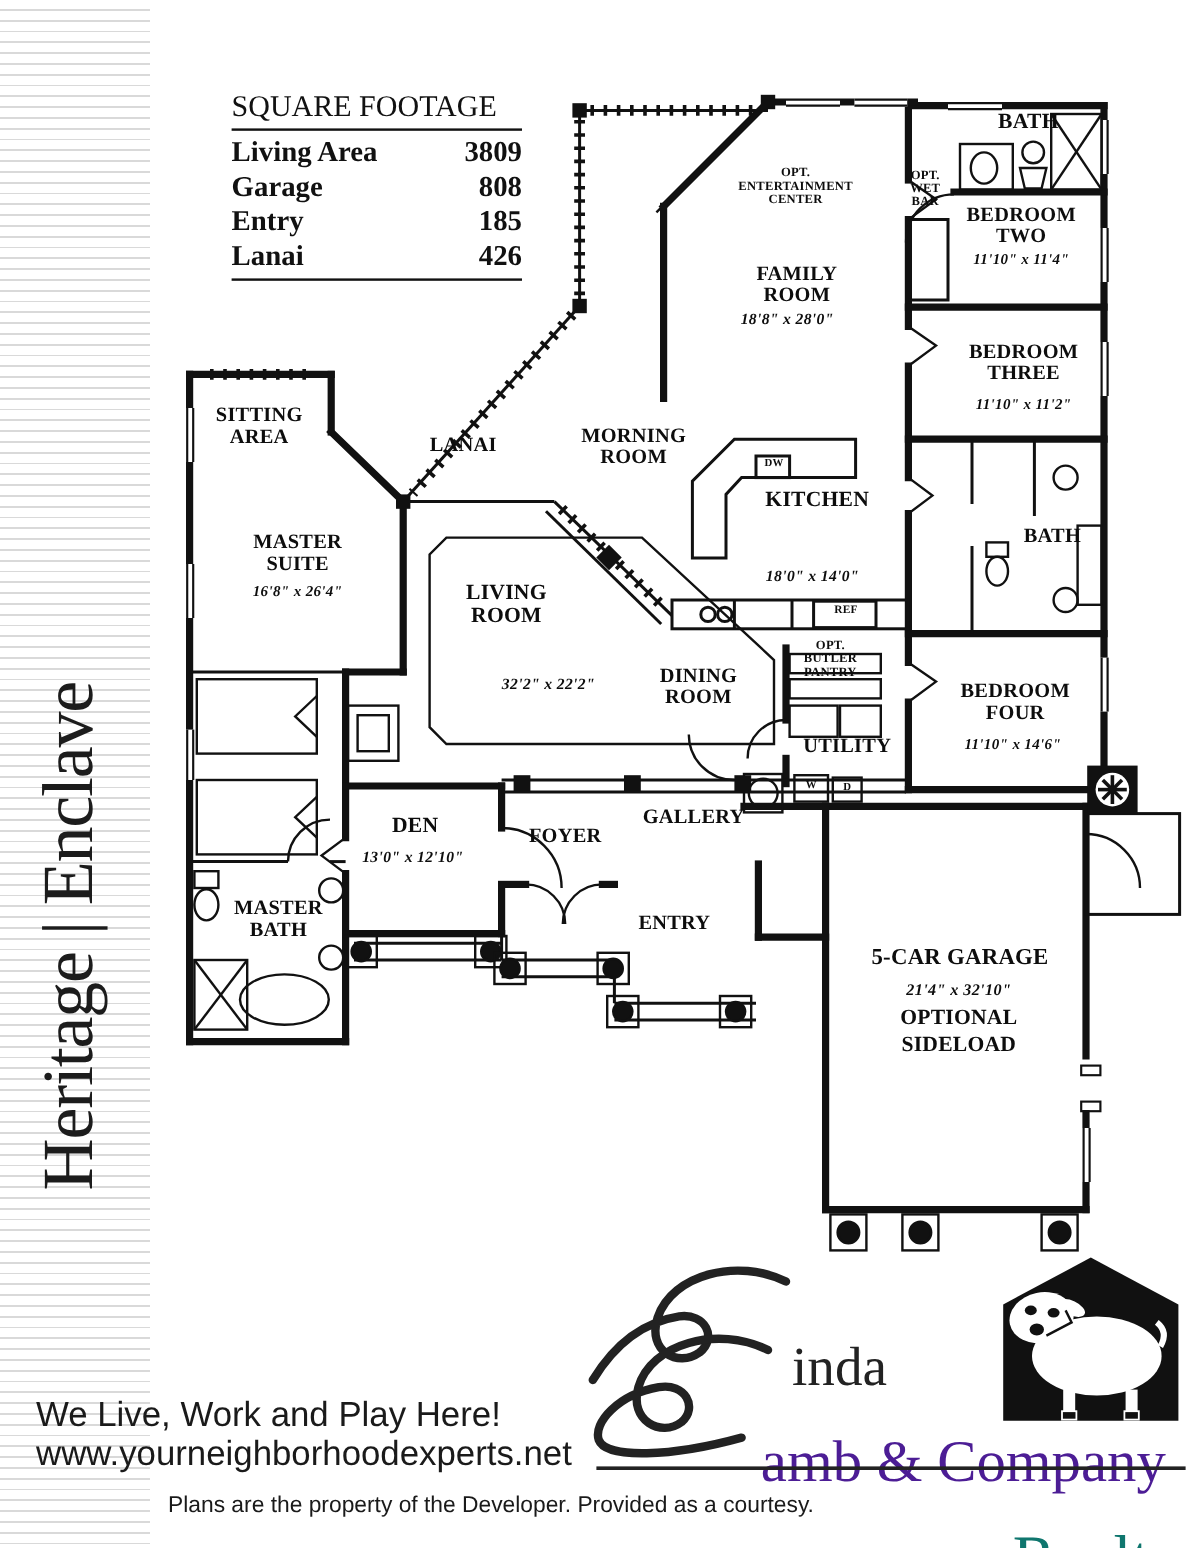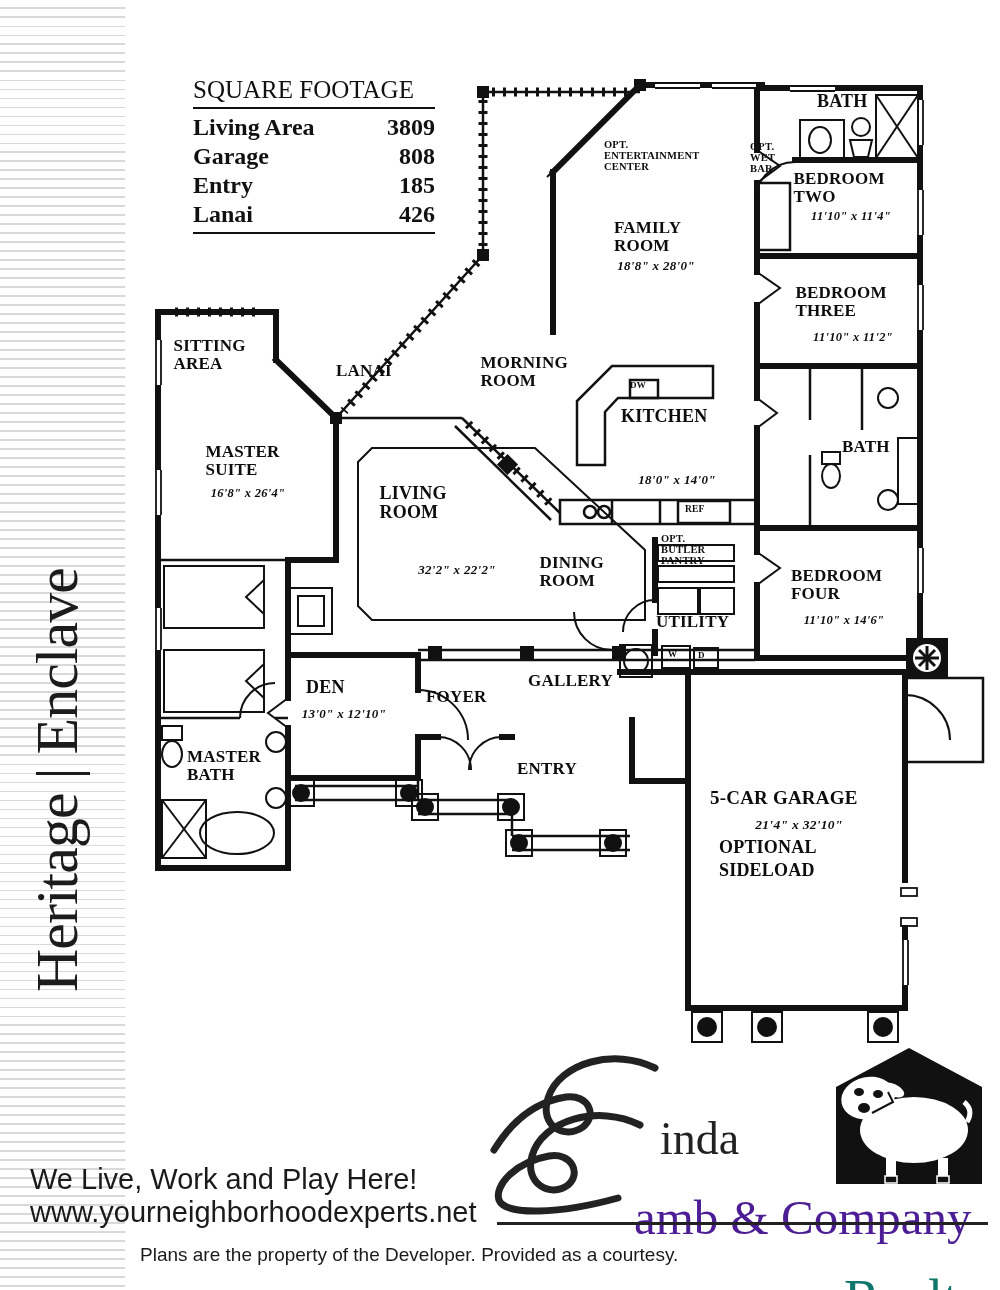--- a/index.html
+++ b/index.html
@@ -11,21 +11,21 @@
         writing-mode:vertical-rl;transform:rotate(180deg);
         font-family:"Liberation Serif",serif;font-size:60px;color:#1c1c1c;
         letter-spacing:-1px;text-align:center;line-height:86px;}
   
   .sqft{position:absolute;left:193px;top:76px;width:242px;}
   .sqft .title{font-size:25px;font-weight:normal;letter-spacing:0px;}
   .sqft .rule{border-top:2.5px solid #111;margin:3px 0 4px 0;}
   .sqft .row{display:flex;justify-content:space-between;font-size:24px;font-weight:bold;line-height:29px;}
   .sqft .total .label,.sqft .total .val{font-size:25px;}
   
-  .lbl{position:absolute;transform:translateX(-50%);text-align:left;
+  .lbl{position:absolute;transform:translateX(-50%);text-align:center;
        font-weight:bold;color:#0d0d0d;line-height:1.04;letter-spacing:0.2px;}
   .dims{position:absolute;transform:translateX(-50%);text-align:center;
        font-weight:bold;font-style:italic;color:#0d0d0d;letter-spacing:0.3px;}
   svg.plan{position:absolute;left:0;top:0;}
   
   .tagline{position:absolute;left:30px;top:1163px;font-family:"Liberation Sans",sans-serif;
            font-size:29px;color:#1a1a1a;}
   .website{position:absolute;left:30px;top:1196px;font-family:"Liberation Sans",sans-serif;
            font-size:29px;color:#1a1a1a;}
   .disclaimer{position:absolute;left:140px;top:1244px;font-family:"Liberation Sans",sans-serif;

